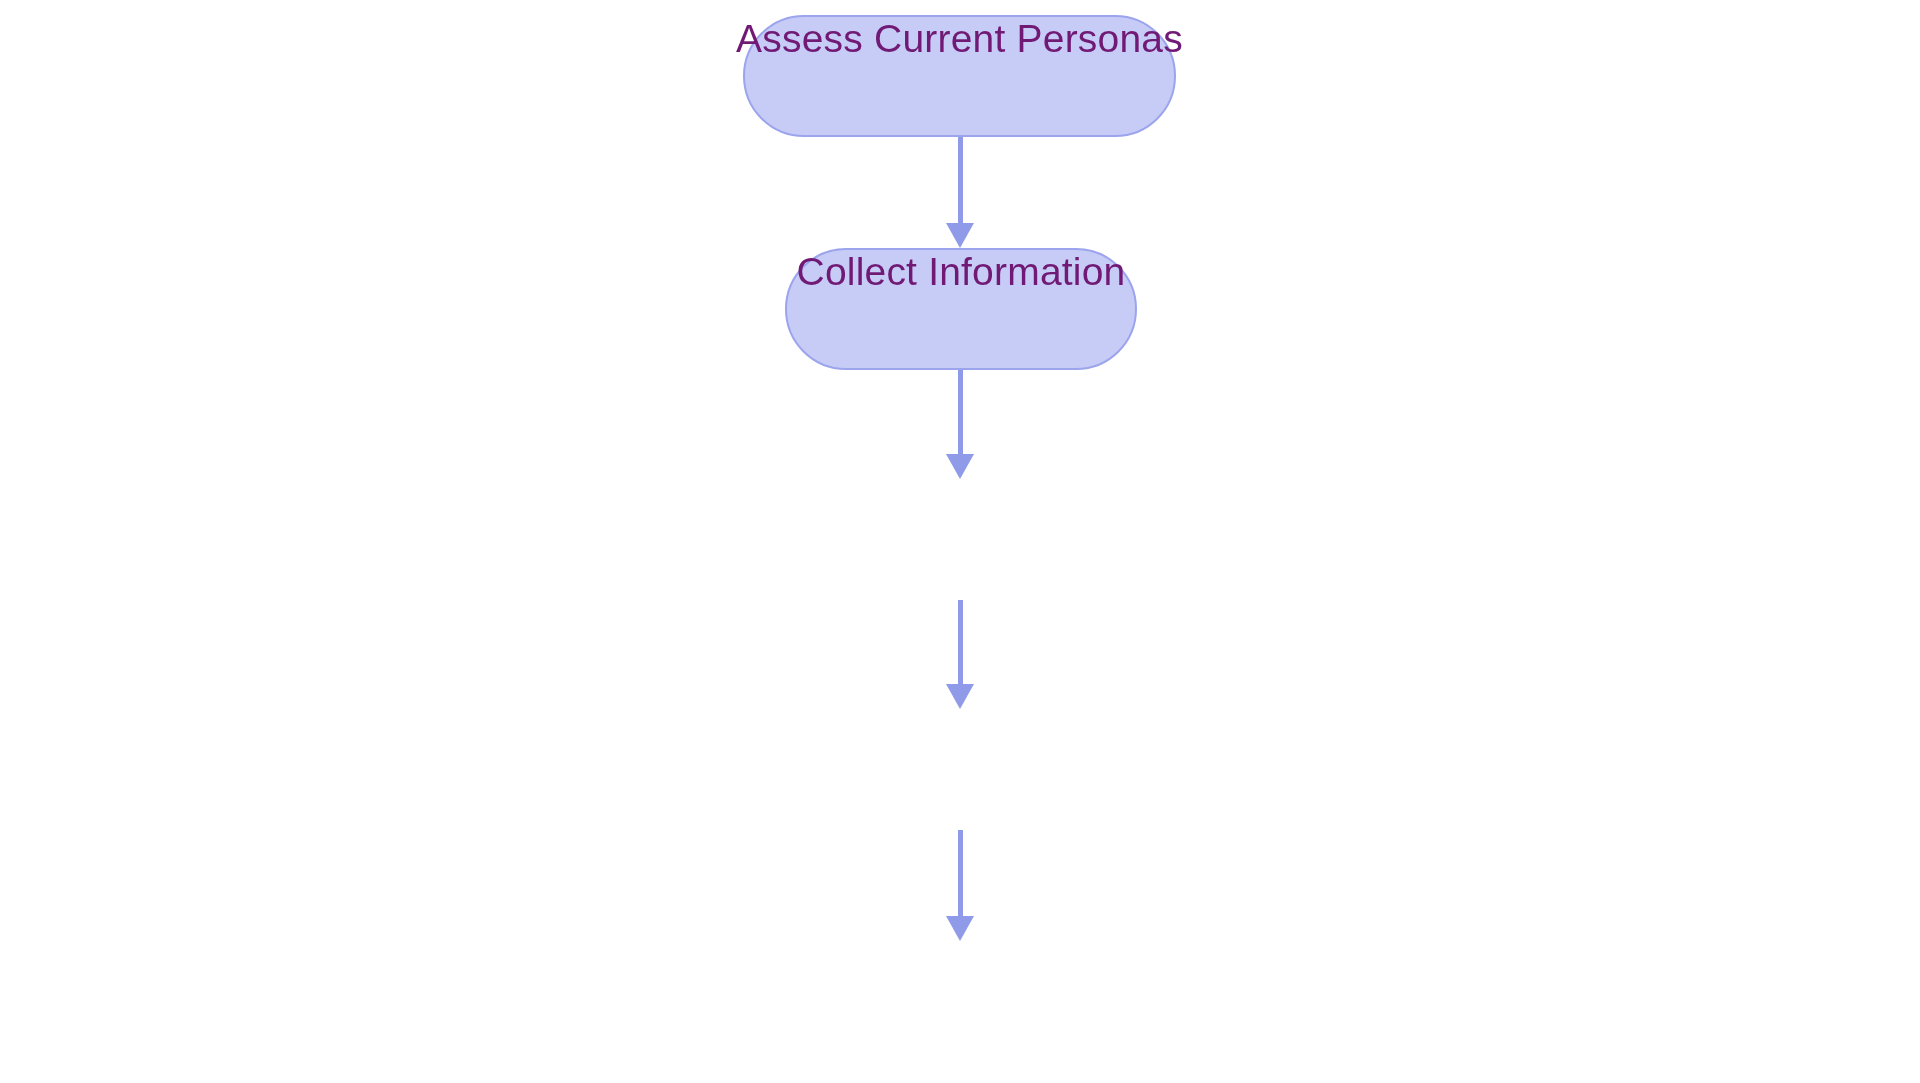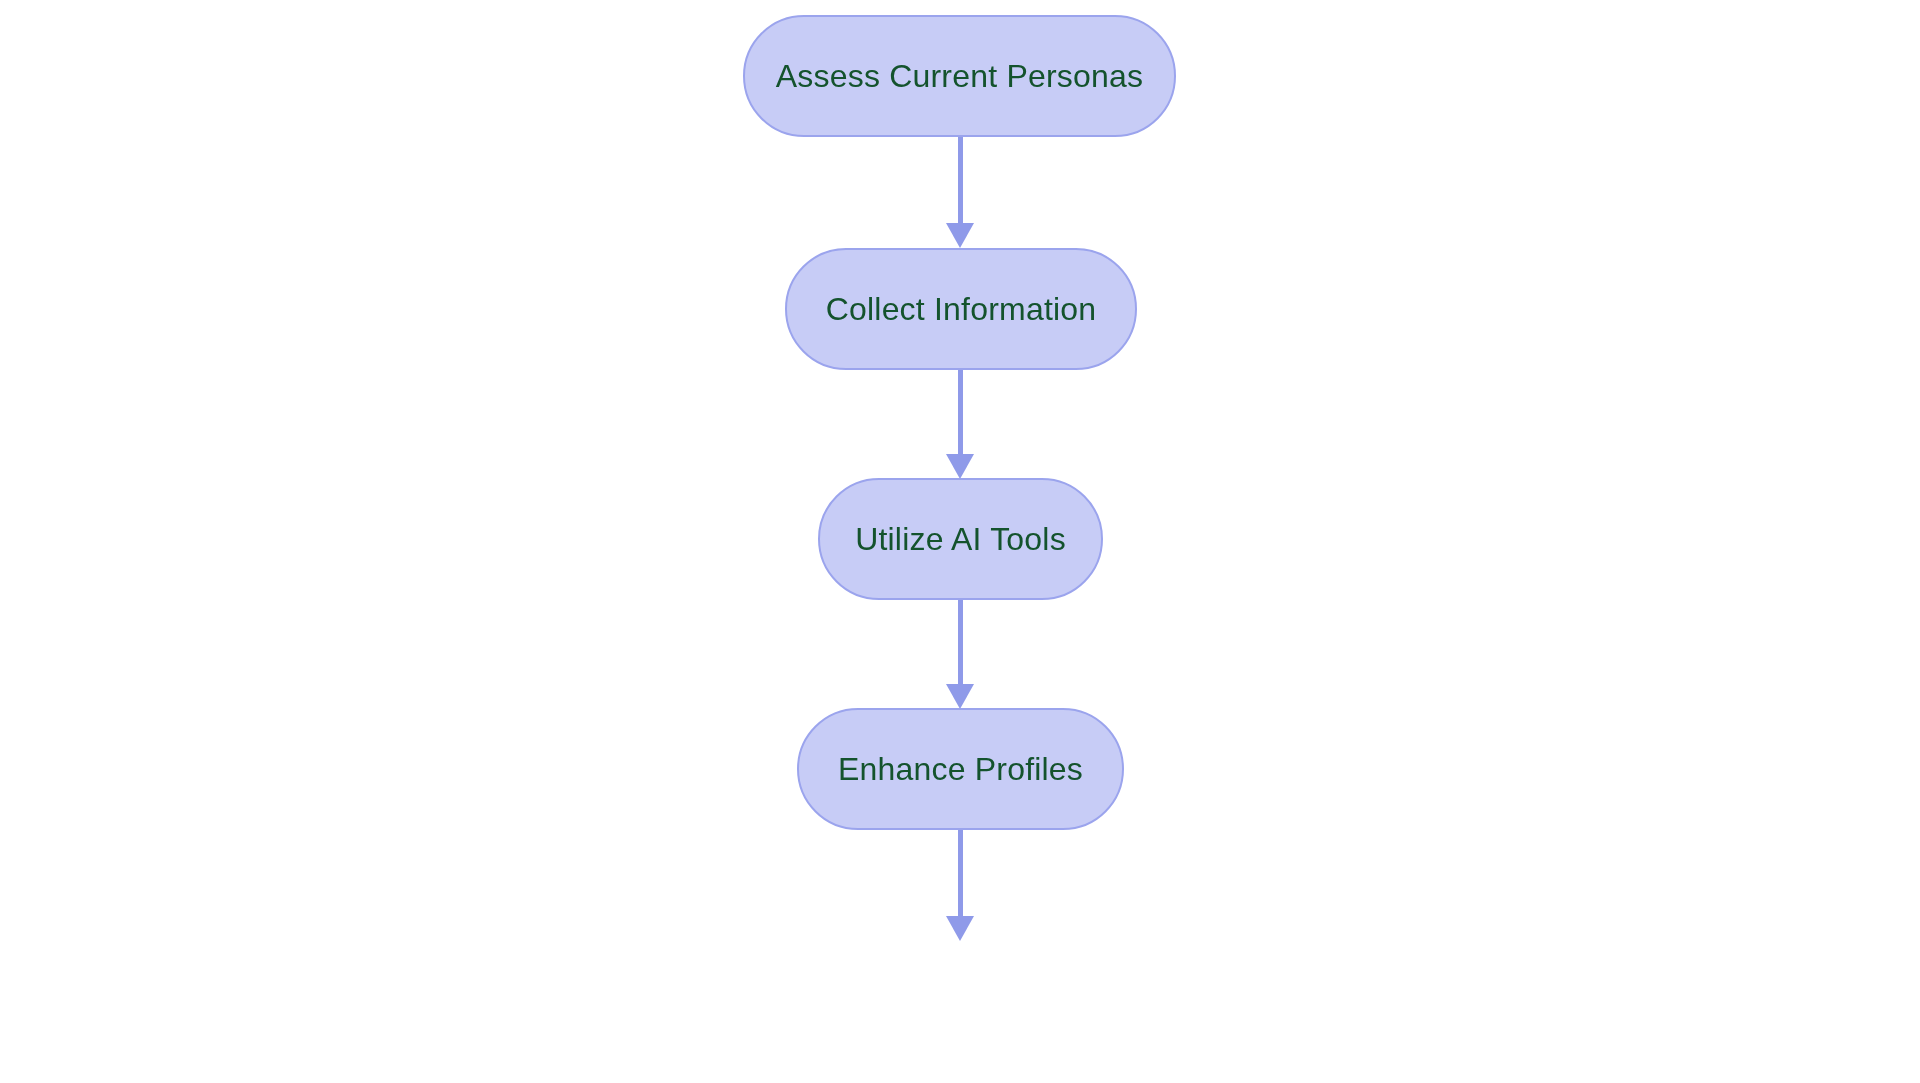--- a/index.html
+++ b/index.html
@@ -18,24 +18,23 @@
     background: #ffffff;
   }
   .flow-node {
     position: absolute;
     height: 122px;
     box-sizing: border-box;
     background: #c7ccf6;
     border: 2px solid #9ba4ed;
     border-radius: 61px;
     display: flex;
-    align-items: center;
     justify-content: center;
-    color: #14532d;
-    font-size: 32px;
+    color: #701a75;
+    font-size: 39px;
     letter-spacing: 0.2px;
     white-space: nowrap;
   }
   .node-1 { left: 743px;  top: 15px;  width: 433px; }
   .node-2 { left: 785px;  top: 248px; width: 352px; }
   .node-3 { left: 818px;  top: 478px; width: 285px; }
   .node-4 { left: 797px;  top: 708px; width: 327px; }
   .node-5 { left: 785px;  top: 940px; width: 350px; }
 
   .edge-line {
@@ -74,28 +73,22 @@
   <div class="edge-line line-1"></div>
   <div class="edge-head head-1"></div>
 
   <div class="flow-node node-2">
     <span>Collect Information</span>
   </div>
 
   <div class="edge-line line-2"></div>
   <div class="edge-head head-2"></div>
 
-  <div class="flow-node node-3">
-    <span>Utilize AI Tools</span>
-  </div>
 
   <div class="edge-line line-3"></div>
   <div class="edge-head head-3"></div>
 
-  <div class="flow-node node-4">
-    <span>Enhance Profiles</span>
-  </div>
 
   <div class="edge-line line-4"></div>
   <div class="edge-head head-4"></div>
 
 
 </div>
 
 </body></html>

